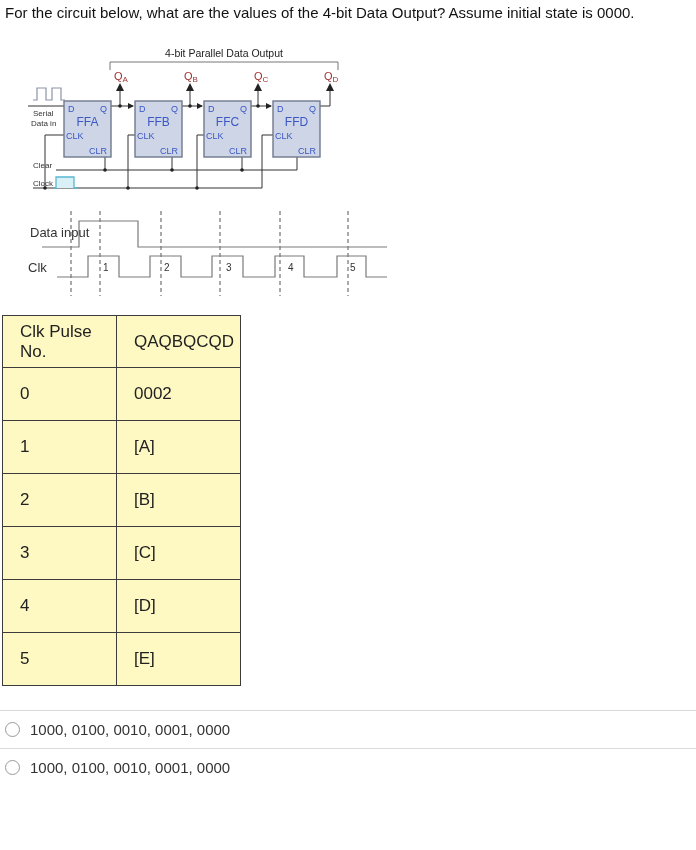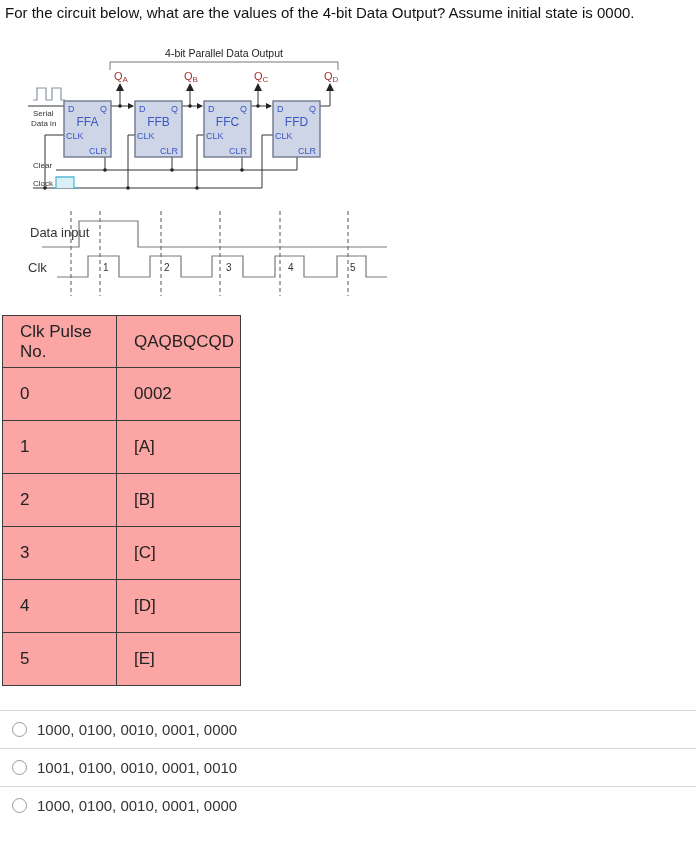--- a/index.html
+++ b/index.html
@@ -9,34 +9,34 @@
   }
   .question{
     position:absolute;top:4px;left:5px;width:688px;
     font-size:15px;color:#121212;letter-spacing:0;
   }
   svg{position:absolute;left:0;}
   svg text{font-family:"Liberation Sans",sans-serif;}
   #circuit{top:45px;}
   #timing{top:205px;}
   table.truth{
-    position:absolute;top:315px;left:2px;border-collapse:collapse;background:#fca5a5;
+    position:absolute;top:315px;left:2px;border-collapse:collapse;background:#fef9c3;
   }
   table.truth th, table.truth td{
     border:1px solid #3c3c3c;font-size:17px;color:#222;font-weight:normal;
     text-align:left;padding:0 6px 0 17px;vertical-align:middle;
   }
   table.truth th{height:51px;}
   table.truth td{height:52px;}
   .col1{width:90px;}
   .col2{width:91px;}
   .options{position:absolute;top:710px;left:0;width:696px;}
   .option{
     height:38px;border-top:1px solid #d9d9d9;display:flex;align-items:center;
-    gap:10px;padding-left:12px;box-sizing:border-box;cursor:pointer;text-align:right;
+    gap:10px;padding-left:5px;box-sizing:border-box;cursor:pointer;text-align:right;
   }
   .radio{
     width:13px;height:13px;border:1px solid #9a9a9a;border-radius:50%;
     background:#fff;flex:none;
   }
   .option-label{font-size:15px;color:#333;}
 </style>
 </head>
 <body>
 
@@ -210,19 +210,15 @@
 </tbody>
   </table>
 
 <div class="options">
   <div class="option">
     <span class="radio"></span>
     <span class="option-label">1000, 0100, 0010, 0001, 0000</span>
   </div>
   <div class="option">
     <span class="radio"></span>
-    <span class="option-label">1001, 0100, 0010, 0001, 0010</span>
-  </div>
-  <div class="option">
-    <span class="radio"></span>
     <span class="option-label">1000, 0100, 0010, 0001, 0000</span>
   </div>
 </div>
 
 </body></html>

